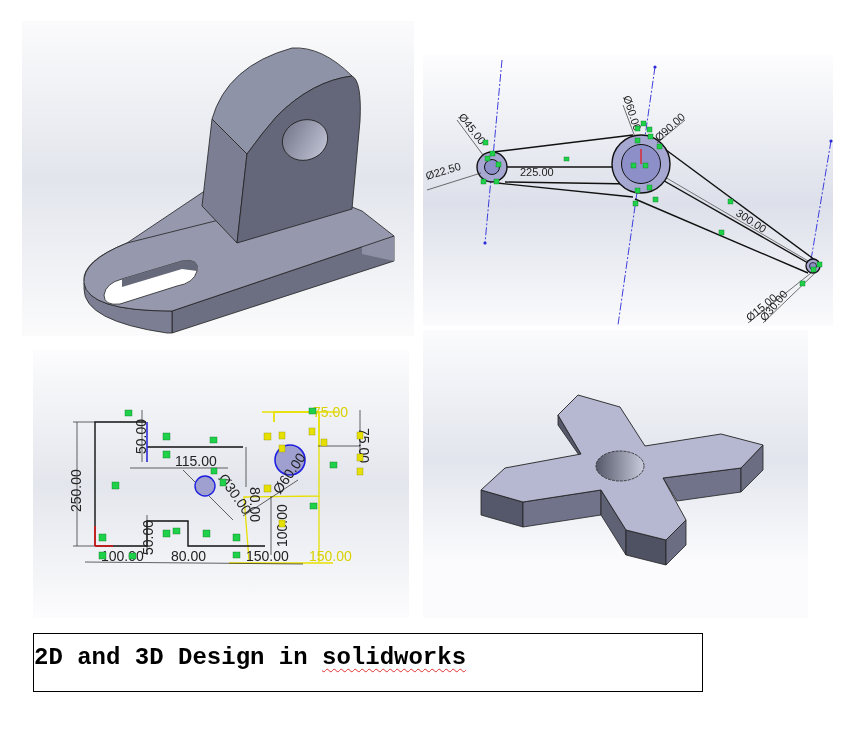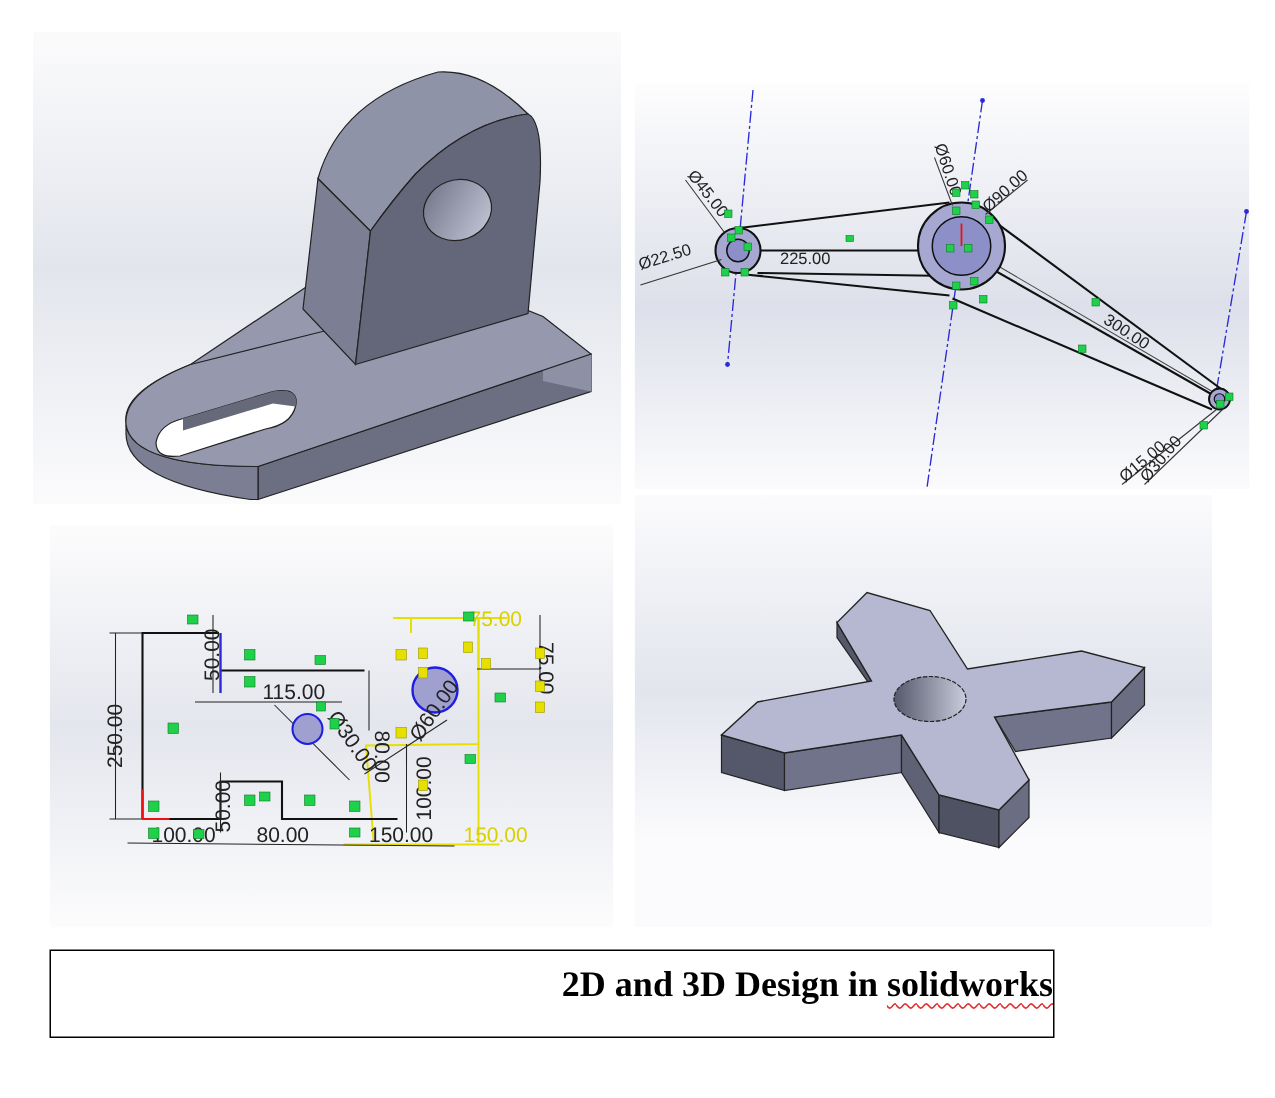--- a/index.html
+++ b/index.html
@@ -4,21 +4,21 @@
 <style>
   html, body { margin:0; padding:0; background:#ffffff; }
   body { width:850px; height:732px; position:relative; overflow:hidden; font-family:"Liberation Sans", sans-serif; }
   .panel { position:absolute; overflow:hidden; }
   .panel svg { display:block; width:100%; height:100%; }
   #p1 { left:22px; top:21px; width:392px; height:315px; }
   #p2 { left:423px; top:55px; width:410px; height:271px; }
   #p3 { left:33px; top:350px; width:376px; height:268px; }
   #p4 { left:423px; top:330px; width:385px; height:288px; }
   .caption-box { position:absolute; left:33px; top:633px; width:670px; height:59px; border:1.5px solid #000; box-sizing:border-box; background:#fff; }
-  .caption { position:absolute; left:0; right:0; top:10px; text-align:right; font-family:Liberation Serif, serif; font-weight:bold; font-size:24px; color:#000; }
+  .caption { position:absolute; left:0; right:0; top:10px; text-align:left; font-family:Liberation Mono, monospace; font-weight:bold; font-size:24px; color:#000; }
   .squiggle { text-decoration: underline wavy #e03030; text-decoration-thickness:1px; text-underline-offset:4px; }
   .dim { font-family:"Liberation Sans", sans-serif; font-size:11px; fill:#222; }
   .dim2 { font-family:"Liberation Sans", sans-serif; font-size:14px; fill:#222; }
   .dimy { font-family:"Liberation Sans", sans-serif; font-size:14px; fill:#d9d100; }
 </style>
 </head>
 <body>
 
 <div class="panel" id="p1">
   <svg viewBox="0 0 392 315">

